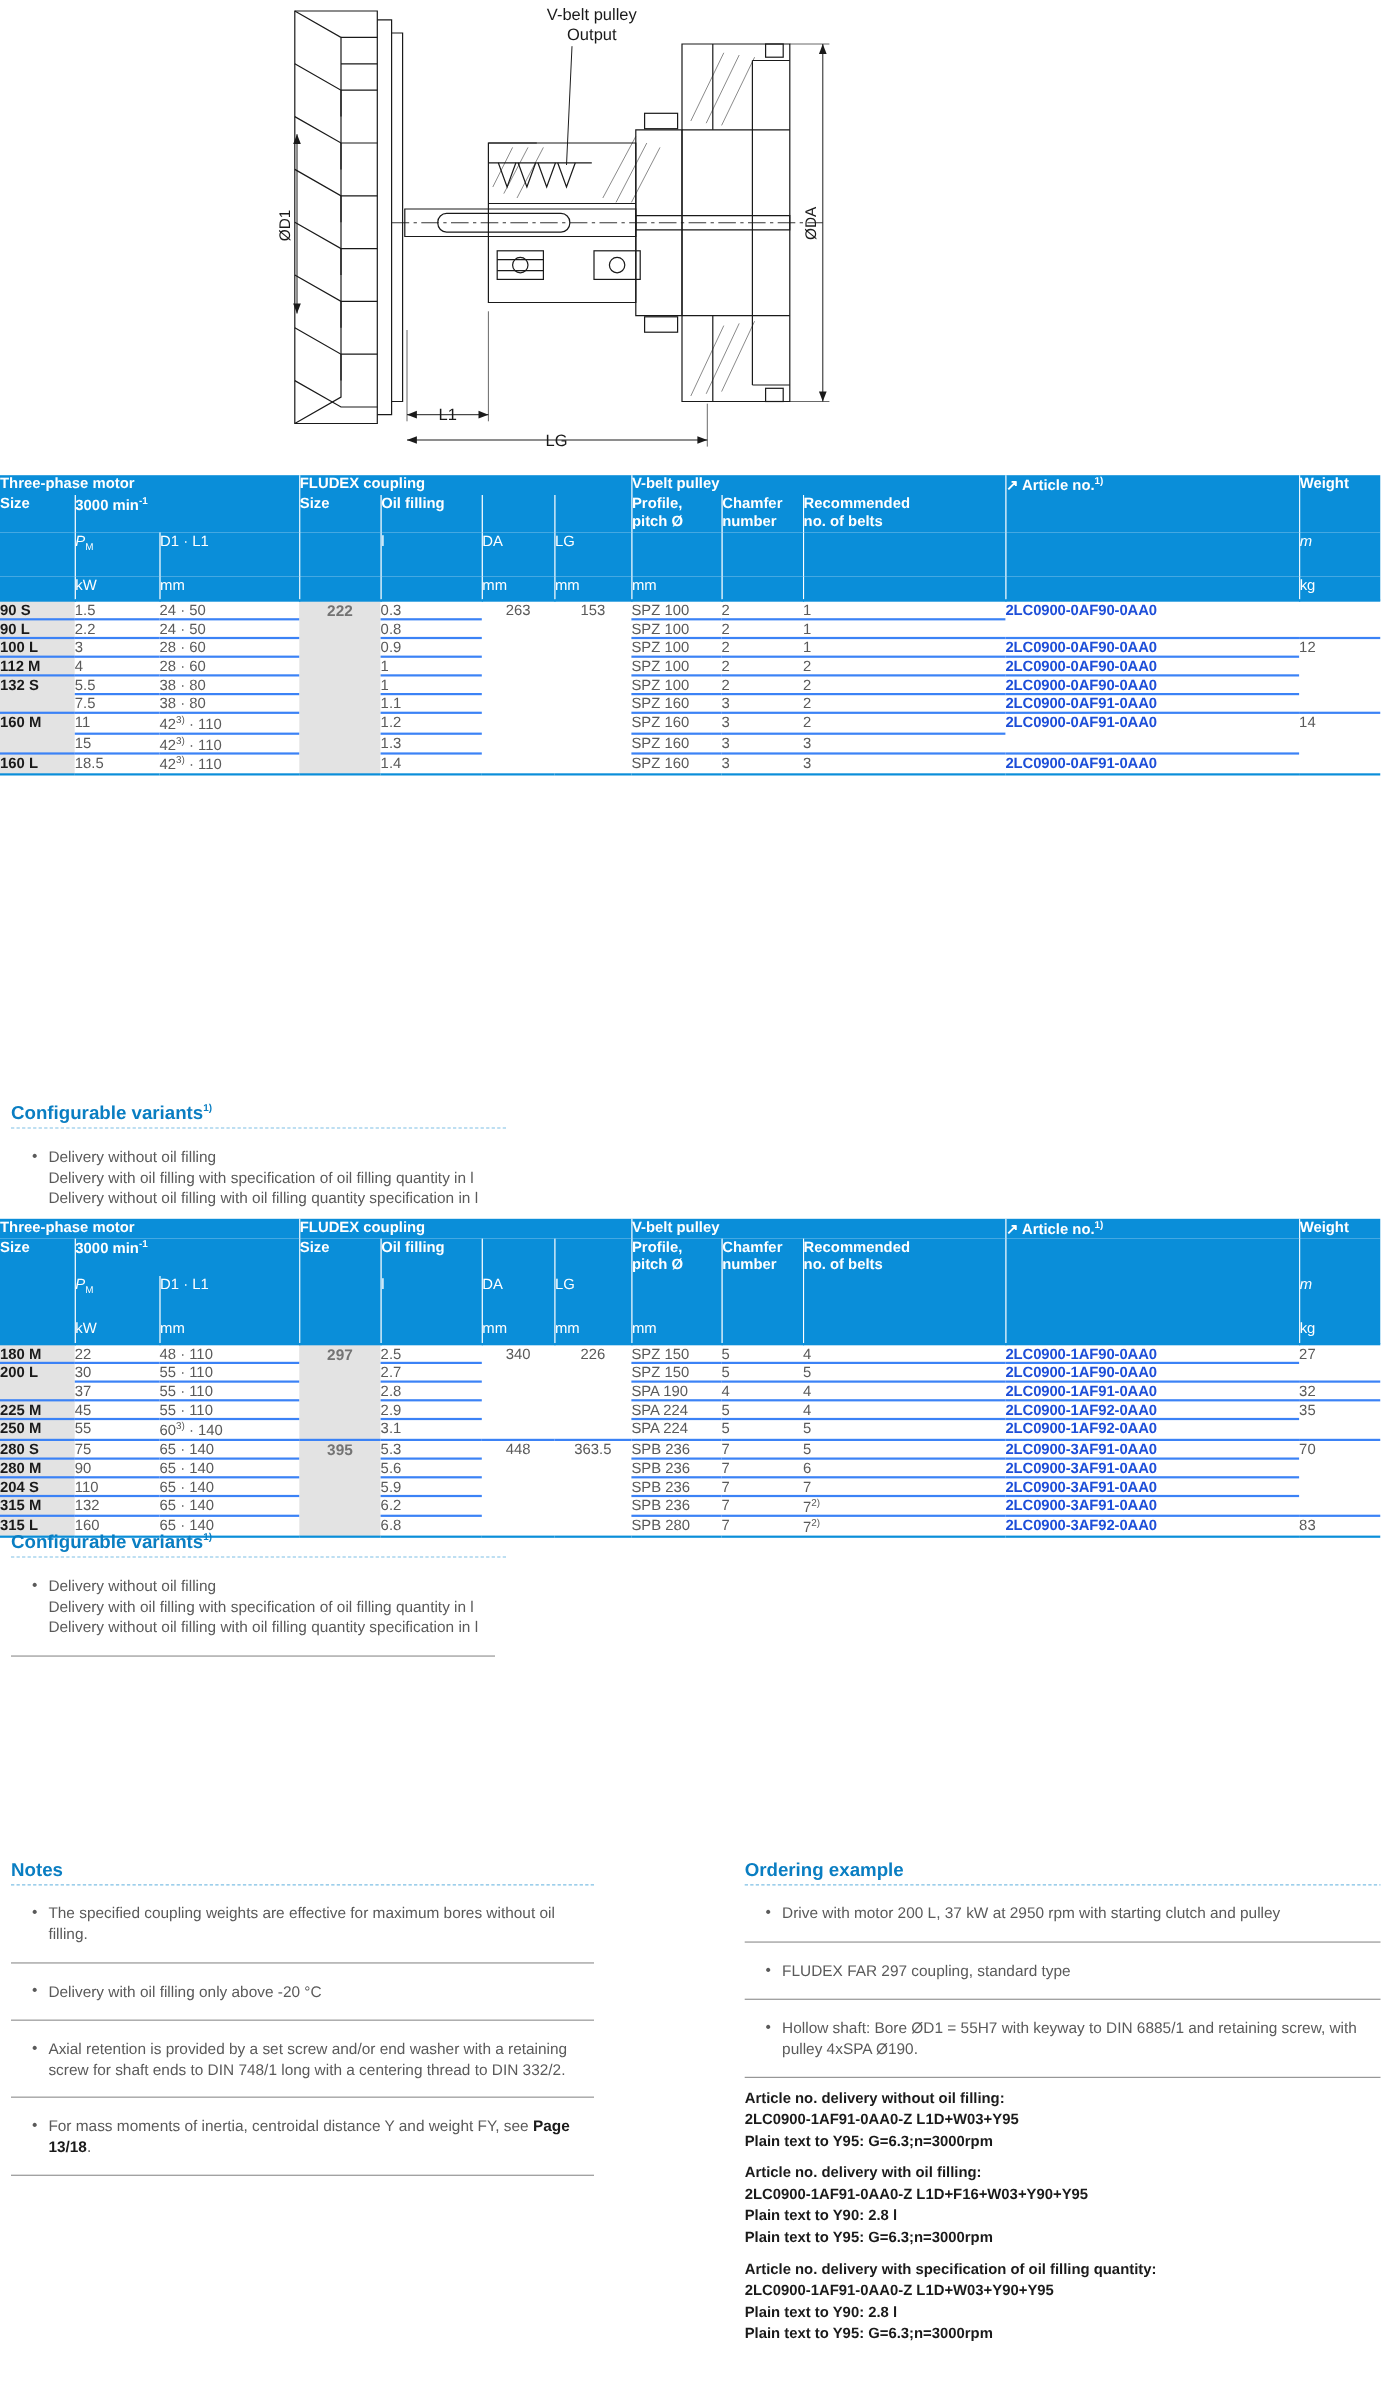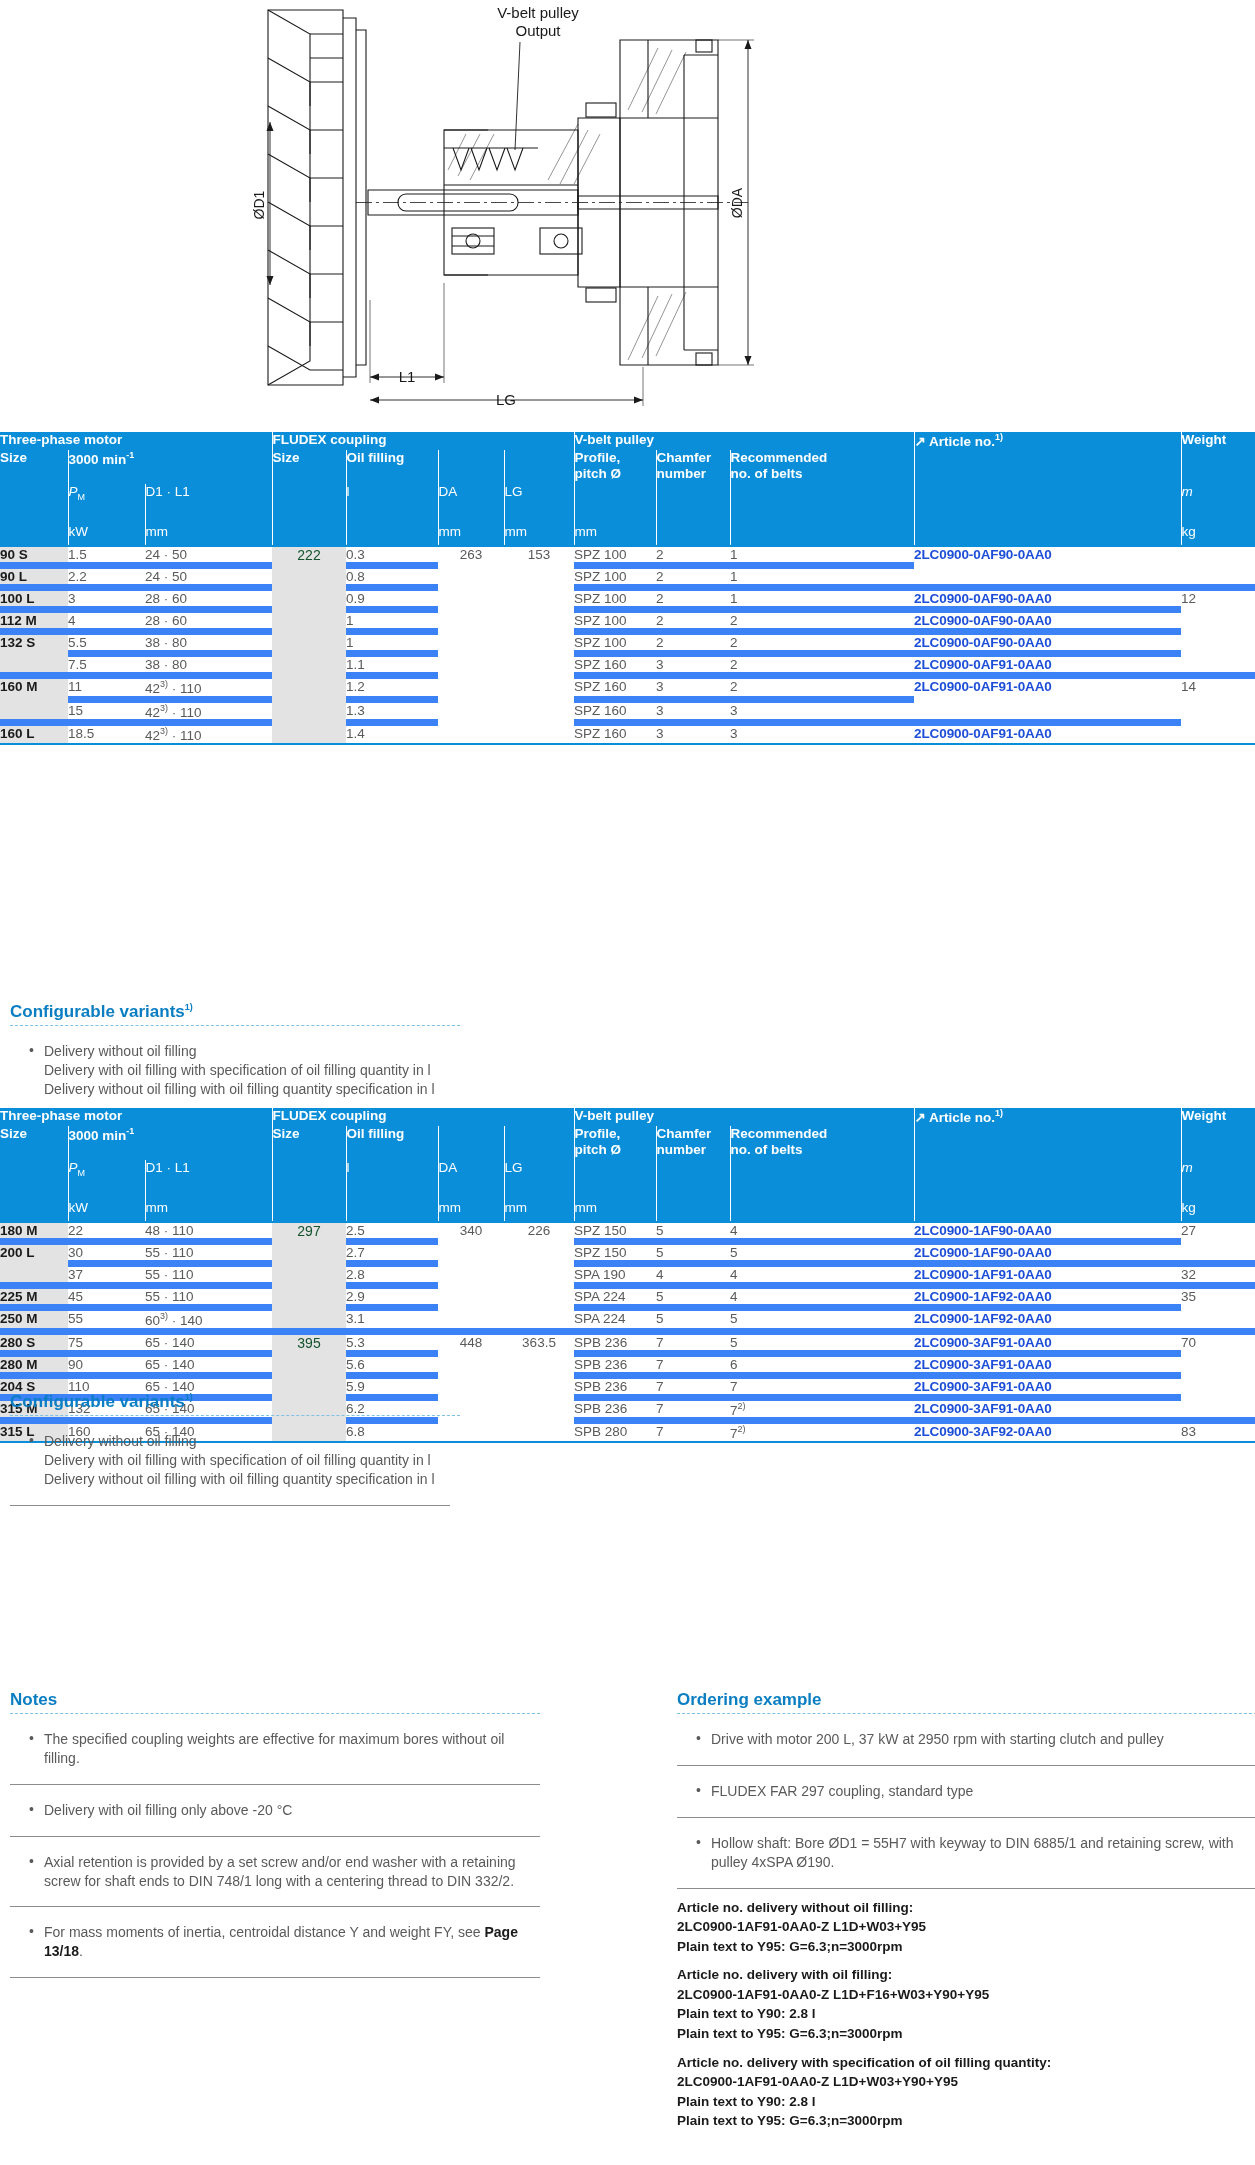--- a/index.html
+++ b/index.html
@@ -53,42 +53,42 @@
   td.c-size{
     background:#e3e3e3;
     font-weight:bold;
     color:#1a1a1a;
     padding:3px 6px;
     font-size:13.5px;
     white-space:nowrap;
   }
   td.c-cplsize{
     background:#e3e3e3;
-    font-weight:normal;
-    color:#14532d;
+    font-weight:bold;
+    color:#737373;
     text-align:center;
     font-size:14px;
     vertical-align:middle;
   }
   td.cell{
     padding:3px 6px;
     color:#5a5a5a;
     font-size:13.5px;
     white-space:nowrap;
     background:#ffffff;
   }
   td.cell.art{
     color:#1d4ed8;
     font-weight:bold;
     letter-spacing:-0.1px;
   }
   td.mid{ vertical-align:middle; }
   td.ctr{ text-align:center; }
 
-  .rowline{ border-bottom:7px solid #3b82f6; }
+  .rowline{ border-bottom:2px solid #3b82f6; }
   .tbl-top{ border-top:2px solid #0a8ed9; }
   .tbl-bot{ border-bottom:2px solid #0a8ed9; }
 
   
   .sec{
     color:#0a7ec2;
     font-size:17px;
     font-weight:bold;
     margin:0 0 3px 0;
   }

